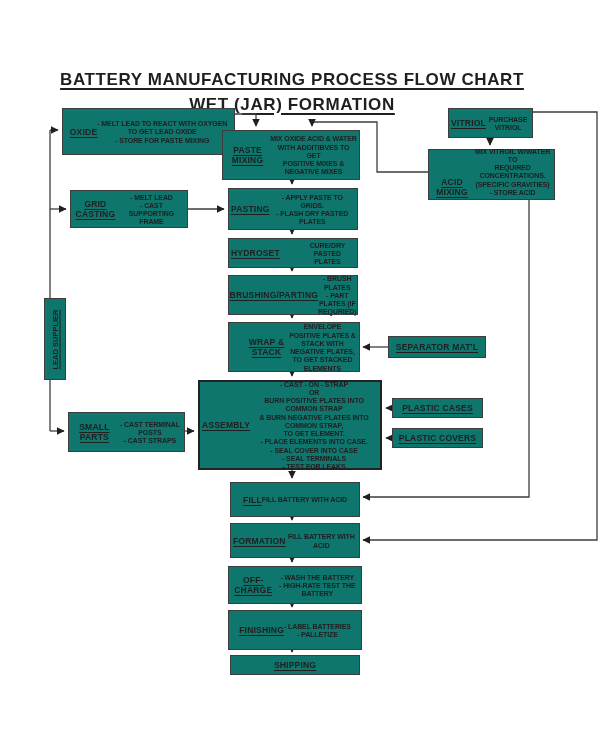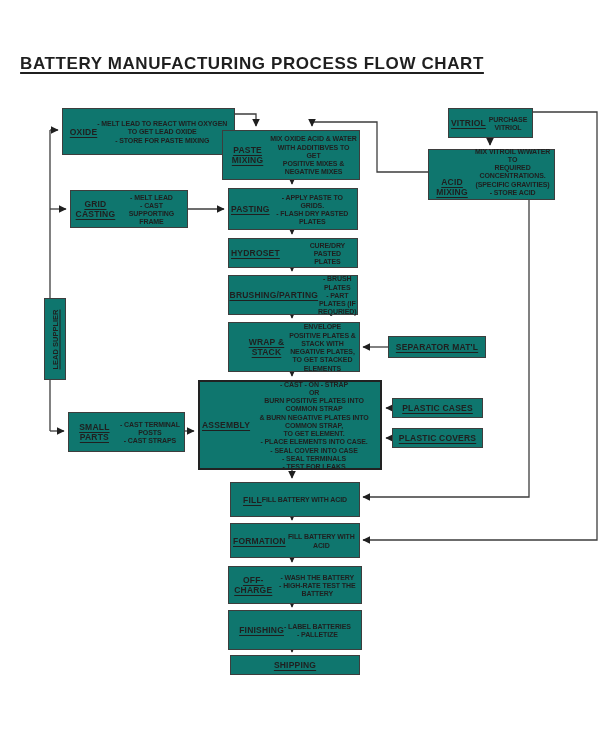--- a/index.html
+++ b/index.html
@@ -1,20 +1,20 @@
 <!DOCTYPE html>
 <html><head>
 <meta charset="utf-8">
 <style>
   html,body { margin:0; padding:0; background:#ffffff; }
   #canvas {
     position:relative; width:600px; height:730px; background:#ffffff;
     font-family:"Liberation Sans", sans-serif; color:#1f1f1f; overflow:hidden;
   }
-  .page-title { position:absolute; top:52px; left:0; width:504px; text-align:center; }
+  .page-title { position:absolute; top:68px; left:0; width:504px; text-align:center;padding-left:40px; }
   .page-title div {
     font-size:17px; font-weight:bold; letter-spacing:0.6px; line-height:1.45;
     text-decoration:underline; text-decoration-thickness:1.5px; text-underline-offset:3px;
   }
   svg#connectors { position:absolute; top:0; left:0; }
   .node {
     position:absolute; background:#0f766e; border:1.6px solid #3d3d3d; box-sizing:border-box;
     display:flex; flex-direction:row; align-items:center; justify-content:center;
     text-align:center; padding:2px 2px; z-index:2;
   }
@@ -33,20 +33,21 @@
     text-decoration:underline; text-underline-offset:2px;
   }
 </style>
 </head>
 <body>
 
 <div id="canvas">
 
   <div class="page-title">
     <div>BATTERY MANUFACTURING PROCESS FLOW CHART</div>
+    <div>WET (JAR) FORMATION</div>
   </div>
 
   <svg id="connectors" width="600" height="730" viewBox="0 0 600 730" fill="none">
     <defs>
       <marker id="arr" markerWidth="7" markerHeight="7" refX="5.5" refY="3" orient="auto">
         <path d="M0,0 L6,3 L0,6 Z" fill="#1f1f1f"></path>
       </marker>
     </defs>
     <g stroke="#3d3d3d" stroke-width="1.3">
 

